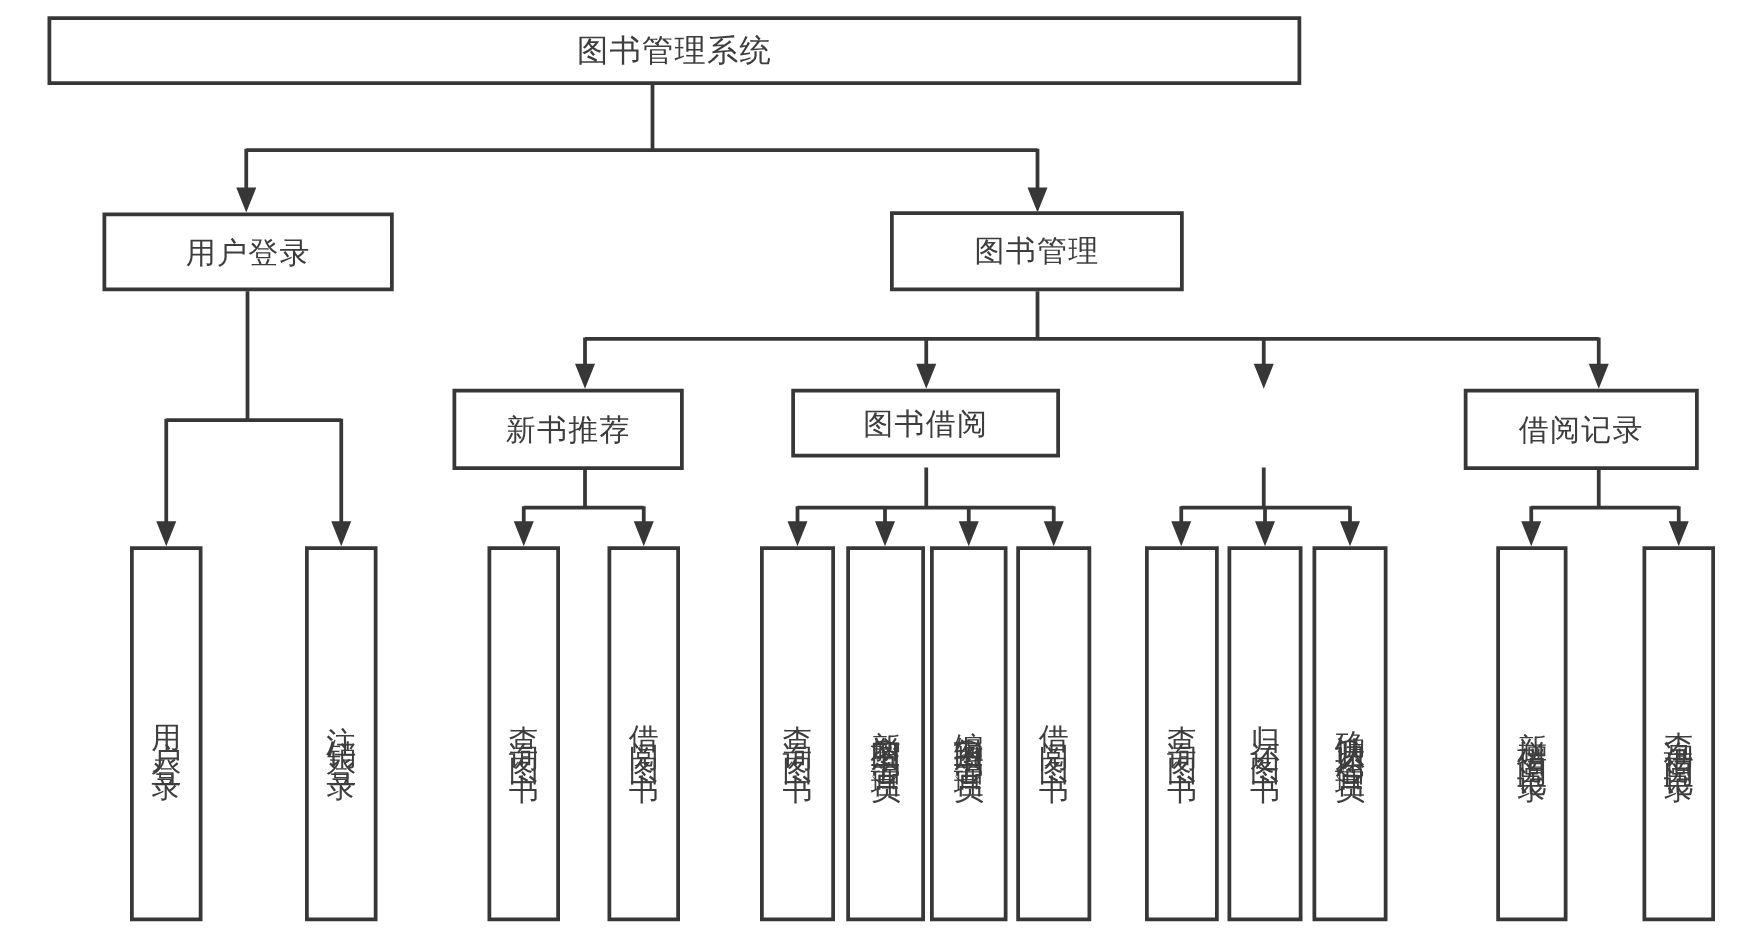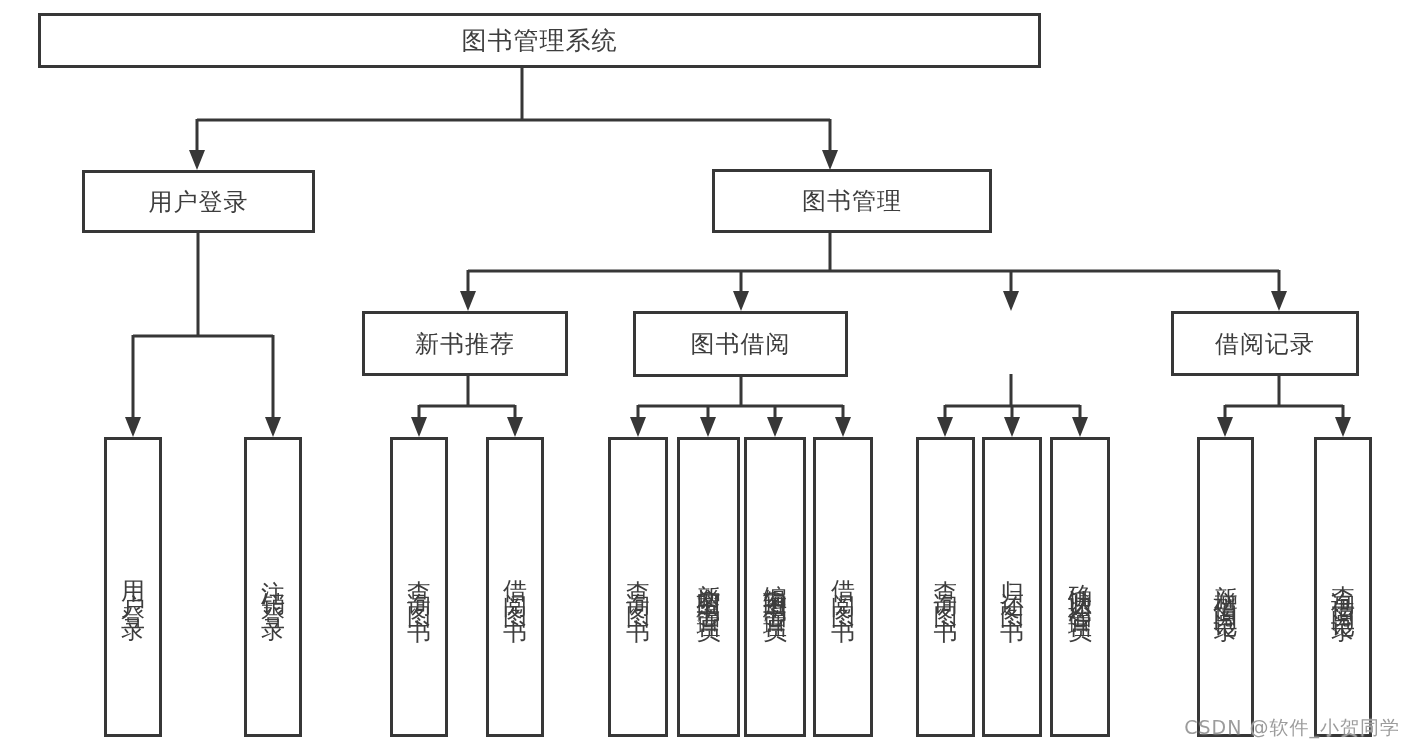--- a/index.html
+++ b/index.html
@@ -90,28 +90,28 @@
       M1335 417 L1351 417 L1343 437 Z"></path>
   </svg>
 
   <div class="node hnode root" style="left:38px;top:13px;width:1003px;height:55px;">
     <span>图书管理系统</span>
   </div>
 
   <div class="node hnode" style="left:82px;top:170px;width:233px;height:63px;">
     <span>用户登录</span>
   </div>
-  <div class="node hnode" style="left:712px;top:169px;width:280px;height:64px;">
+  <div class="node hnode" style="left:712px;top:169px;width:235px;height:64px;">
     <span>图书管理</span>
   </div>
 
-  <div class="node hnode" style="left:362px;top:311px;width:206px;height:65px;">
+  <div class="node hnode" style="left:362px;top:311px;width:185px;height:65px;">
     <span>新书推荐</span>
   </div>
-  <div class="node hnode" style="left:633px;top:311px;width:215px;height:66px;">
+  <div class="node hnode" style="left:633px;top:311px;width:215px;height:55px;">
     <span>图书借阅</span>
   </div>
   <div class="node hnode" style="left:1171px;top:311px;width:188px;height:65px;">
     <span>借阅记录</span>
   </div>
 
   <div class="node leaf" style="left:104px;top:437px;width:58px;height:300px;">
     <span class="vtext">用户登录</span>
   </div>
   <div class="node leaf" style="left:244px;top:437px;width:58px;height:300px;">
@@ -148,14 +148,13 @@
     <span class="vtext tight">确认归还（管理员）</span>
   </div>
 
   <div class="node leaf" style="left:1197px;top:437px;width:57px;height:300px;">
     <span class="vtext med">新增借阅记录</span>
   </div>
   <div class="node leaf" style="left:1314px;top:437px;width:58px;height:300px;">
     <span class="vtext med">查询借阅记录</span>
   </div>
 
-  <div class="watermark">CSDN @软件_小贺同学</div>
 </div>
 
 </body></html>

